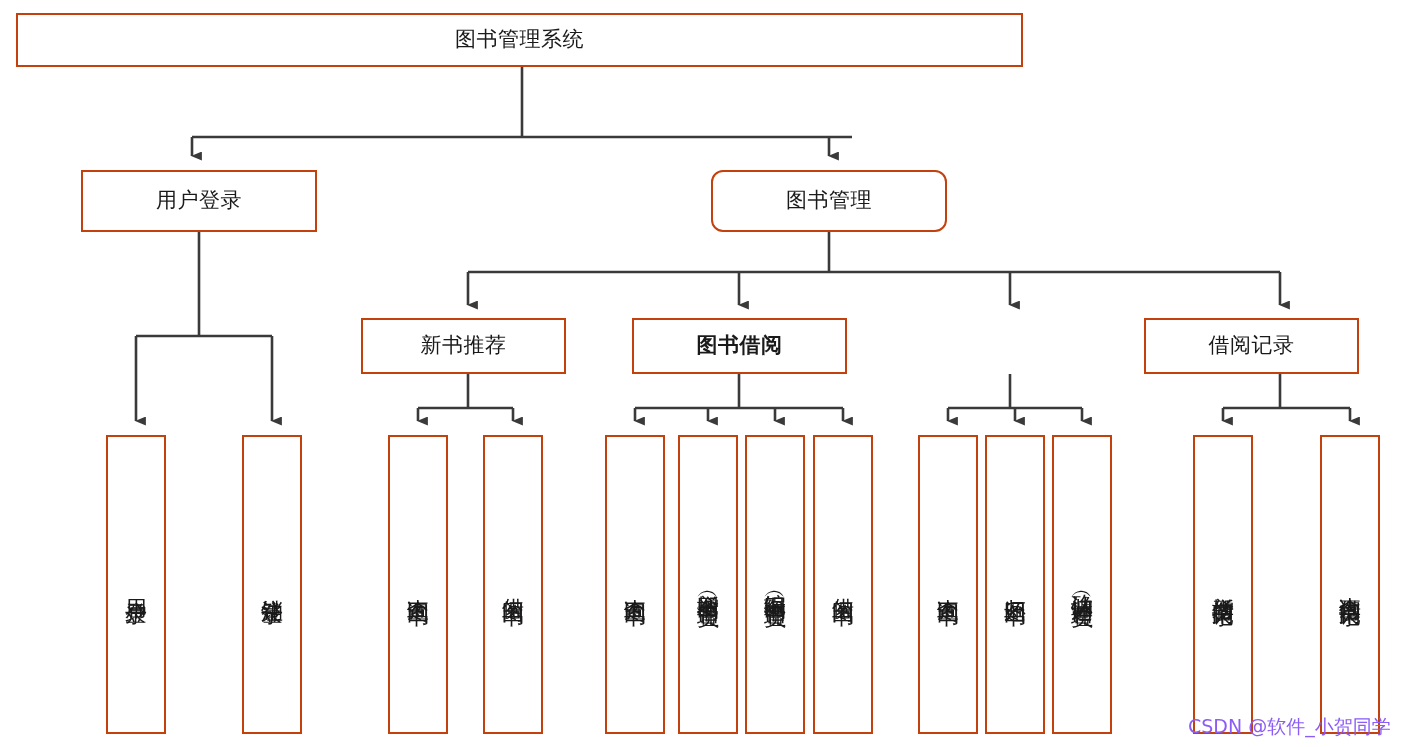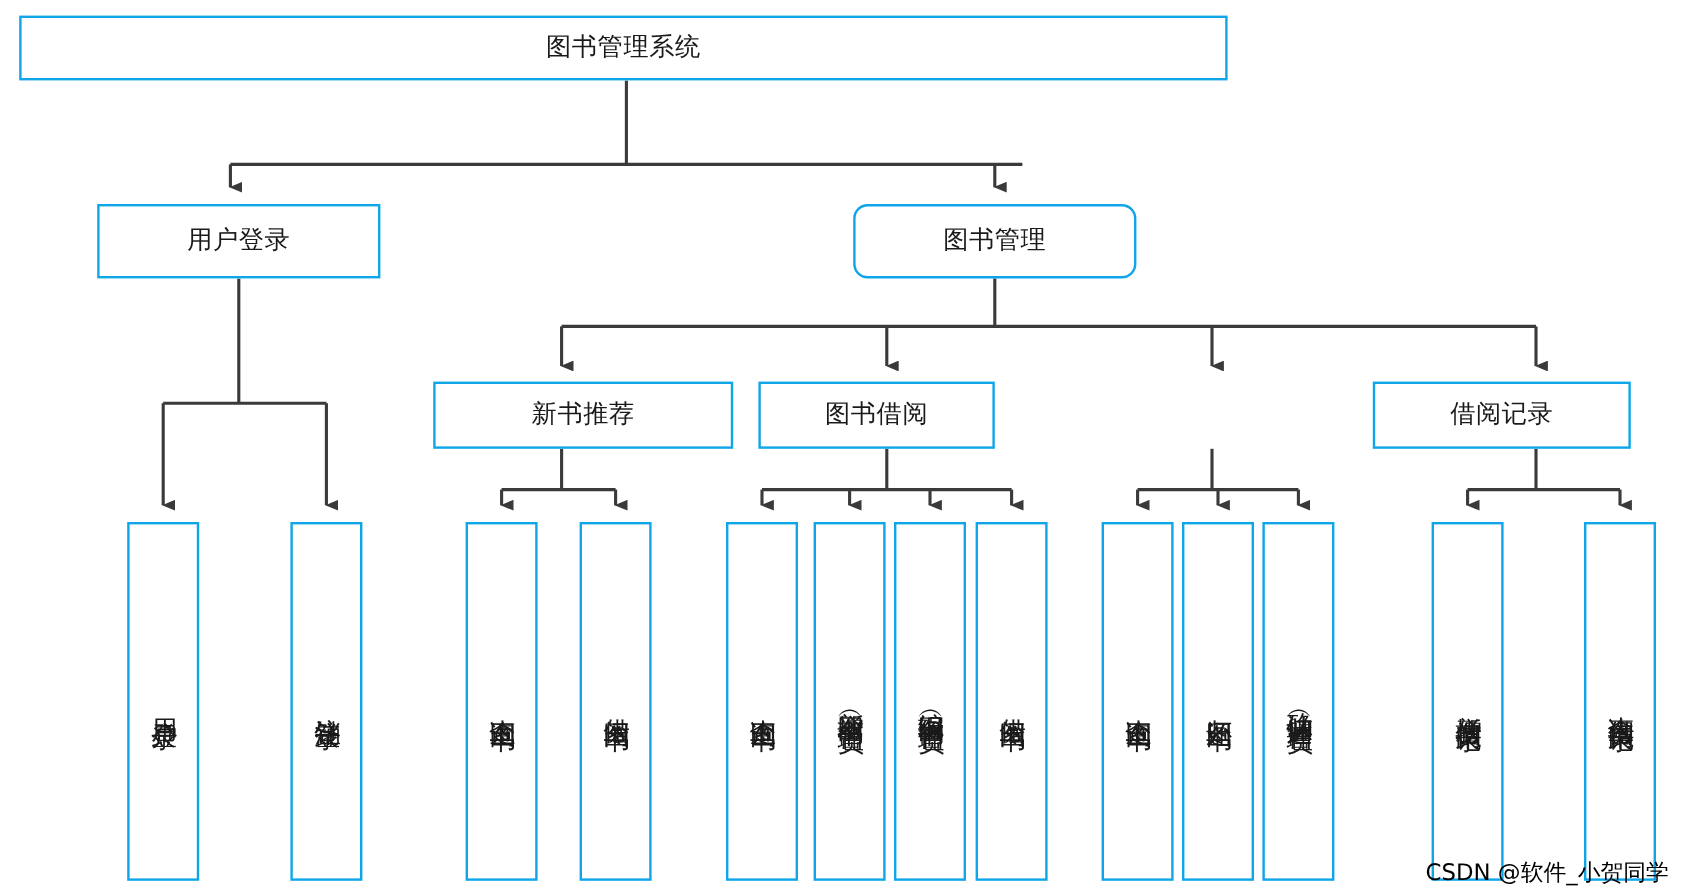--- a/index.html
+++ b/index.html
@@ -23,21 +23,21 @@
     left: 0;
     top: 0;
     width: 1405px;
     height: 747px;
     pointer-events: none;
   }
   .node {
     position: absolute;
     box-sizing: border-box;
     background: #ffffff;
-    border: 2px solid #0ea5e9;
+    border: 2px solid #c2410c;
     display: flex;
     align-items: center;
     justify-content: center;
     z-index: 2;
   }
   .node-label {
     color: #1a1a1a;
     line-height: 1.12;
     text-align: center;
     white-space: nowrap;
@@ -61,21 +61,21 @@
     font-size: 22px;
     line-height: 1.0;
     letter-spacing: 2px;
     white-space: nowrap;
   }
   #watermark {
     position: absolute;
     left: 1188px;
     top: 714px;
     font-size: 19px;
-    color: #000000;
+    color: #8b5cf6;
     z-index: 5;
     white-space: nowrap;
     font-family: "DejaVu Sans", "Liberation Sans", sans-serif;
   }
 </style>
 </head>
 <body>
 
 <div id="diagram-root">
 
@@ -135,25 +135,25 @@
   </div>
 
   <div class="node horiz" style="left:81px; top:170px; width:236px; height:62px;">
     <span class="node-label">用户登录</span>
   </div>
 
   <div class="node horiz" style="left:711px; top:170px; width:236px; height:62px;border-radius:12px;">
     <span class="node-label">图书管理</span>
   </div>
 
-  <div class="node horiz" style="left:361px; top:318px; width:250px; height:56px;">
+  <div class="node horiz" style="left:361px; top:318px; width:205px; height:56px;">
     <span class="node-label">新书推荐</span>
   </div>
 
-  <div class="node horiz" style="left:632px; top:318px; width:197px; height:56px;">
+  <div class="node horiz" style="left:632px; top:318px; width:215px; height:56px;font-weight:bold;">
     <span class="node-label">图书借阅</span>
   </div>
 
 
   <div class="node horiz" style="left:1144px; top:318px; width:215px; height:56px;">
     <span class="node-label">借阅记录</span>
   </div>
 
   <div class="node vert" style="left:106px; top:435px; width:60px; height:299px;">
     <span class="node-label">用户登录</span>

